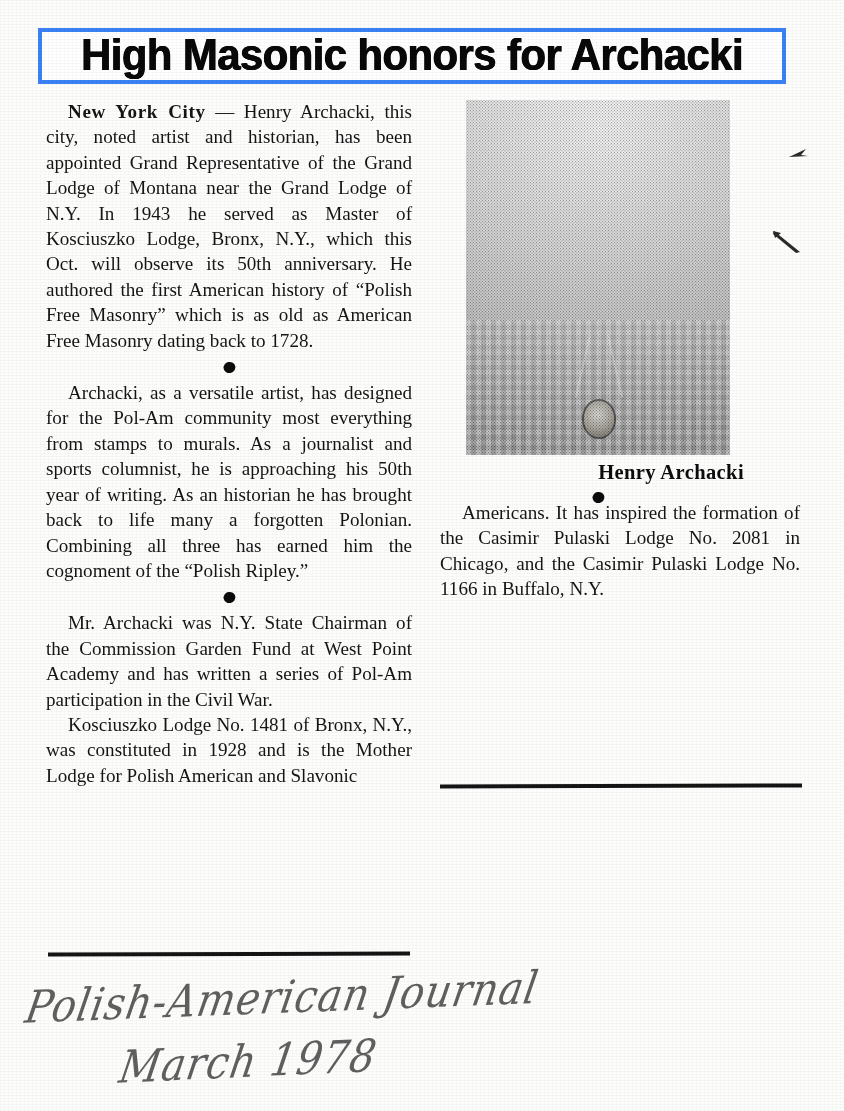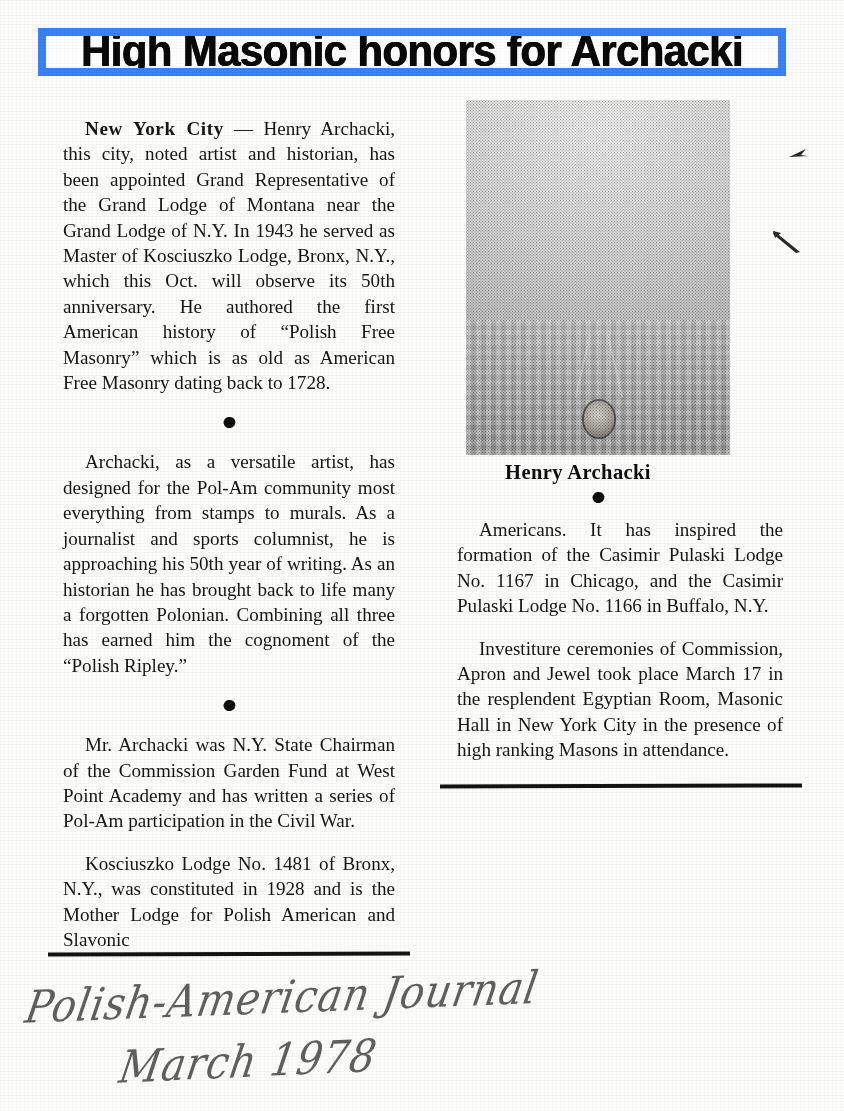--- a/index.html
+++ b/index.html
@@ -31,22 +31,22 @@
       repeating-linear-gradient(0deg, rgba(0,0,0,.5) 0 1px, transparent 1px 3px),
       repeating-linear-gradient(90deg, rgba(0,0,0,.35) 0 1px, transparent 1px 4px);
   }
 
   
   #headline-box {
     position: absolute;
     left: 38px;
     top: 28px;
     width: 748px;
-    height: 48px;
-    border: 8px solid #3b82f6;
+    height: 56px;
+    border: 4px solid #3b82f6;
     box-sizing: border-box;
     overflow: hidden;
     background: #fff;
   }
   #headline-text {
     position: absolute;
     left: 50%;
     top: 50%;
     transform: translate(-50%, -52%) scaleX(.93);
     white-space: nowrap;
@@ -75,21 +75,21 @@
     left: 440px;
     top: 500px;
     width: 360px;
     font-size: 19.1px;
     line-height: 25.4px;
     text-align: justify;
     text-justify: inter-word;
     color: #151515;
   }
   .para {
-    margin: 17px;
+    margin: 0;
     text-indent: 22px;
   }
   .para.tight { margin-top: 0; }
   .lead {
     font-weight: 700;
     letter-spacing: .6px;
   }
   .dash { letter-spacing: 0; }
 
   
@@ -191,24 +191,24 @@
   }
   #photo-frame .contrast {
     position: absolute;
     inset: 0;
     background: linear-gradient(to bottom, rgba(255,255,255,.10), rgba(0,0,0,.10));
   }
 
   
   #photo-caption {
     position: absolute;
-    left: 446px;
+    left: 480px;
     top: 461px;
     width: 264px;
-    text-align: center;
+    text-align: right;
     font-family: "Liberation Serif", serif;
     font-weight: 700;
     font-size: 20.5px;
     letter-spacing: .4px;
     color: #0d0d0d;
   }
 
   
   #caption-bullet {
     position: absolute;
@@ -335,22 +335,21 @@
     <div class="para sep-bullet">
       <i></i>
     </div>
 
     <p class="para">Mr. Archacki was N.Y. State Chairman of the Commission Garden Fund at West Point Academy and has written a series of Pol-Am participation in the Civil War.</p>
 
     <p class="para tight">Kosciuszko Lodge No. 1481 of Bronx, N.Y., was constituted in 1928 and is the Mother Lodge for Polish American and Slavonic</p>
   </div>
 
   <div id="col-right-body">
-    <p class="para">Americans. It has inspired the formation of the Casimir Pulaski Lodge No. 1167 in Chicago, and the Casimir Pulaski Lodge No. 1166 in Buffalo, N.Y.</p>
-    <p class="para tight">Investiture ceremonies of Commission, Apron and Jewel took place March 17 in the resplendent Egyptian Room, Masonic Hall in New York City in the presence of high ranking Masons in attendance.</p>
+    <p class="para">Americans. It has inspired the formation of the Casimir Pulaski Lodge No. 2081 in Chicago, and the Casimir Pulaski Lodge No. 1166 in Buffalo, N.Y.</p>
   </div>
 
   <div class="col-rule" id="rule-left"></div>
   <div class="col-rule" id="rule-right"></div>
 
   <svg class="margin-mark" id="mark-upper" viewBox="0 0 22 12">
     <path d="M1 9 L18 1 L13 7 L20 8 Z" fill="#2b2b2b"></path>
   </svg>
   <svg class="margin-mark" id="mark-lower" viewBox="0 0 30 26">
     <path d="M2 3 L28 24 L24 25 L1 6 Z" fill="#2b2b2b"></path>

